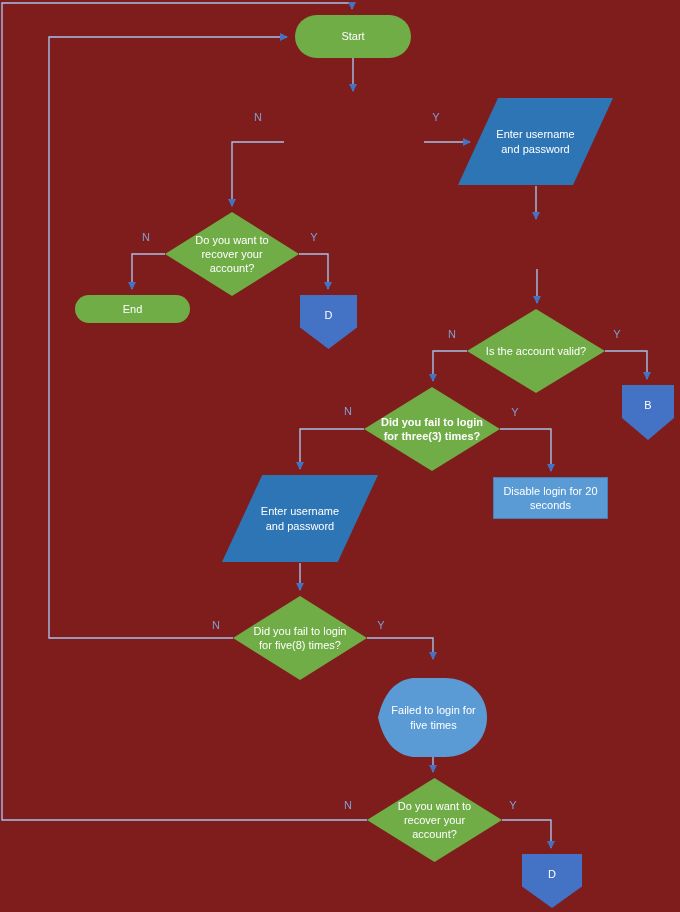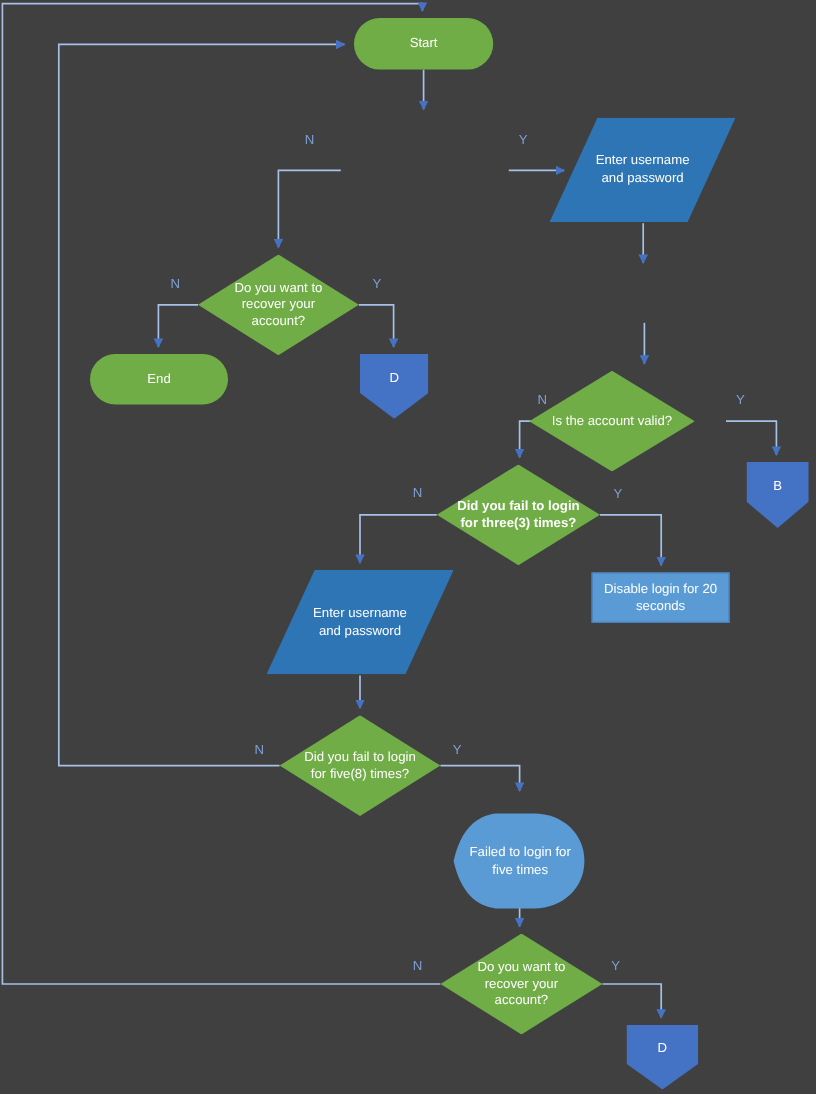--- a/index.html
+++ b/index.html
@@ -1,17 +1,17 @@
 <!DOCTYPE html>
 <html><head>
 <meta charset="utf-8">
 <style>
   html,body{margin:0;padding:0;background:#ffffff;}
   .canvas{
-    position:relative;width:680px;height:912px;background:#404040;overflow:hidden;
+    position:relative;width:680px;height:912px;background:#7f1d1d;overflow:hidden;
     font-family:"Liberation Sans","DejaVu Sans",sans-serif;
   }
   svg.connectors{position:absolute;left:0;top:0;width:680px;height:912px;}
   svg.connectors polyline{fill:none;stroke:#A6C0E8;stroke-width:1.4;}
   .node{position:absolute;}
   .bg{position:absolute;left:0;top:0;right:0;bottom:0;}
   .green{background:#70AD47;}
   .para{background:#2E75B6;clip-path:polygon(25.8% 0, 100% 0, 74.2% 100%, 0 100%);}
   .pent{background:#4472C4;clip-path:polygon(0 0, 100% 0, 100% 60%, 50% 100%, 0 60%);}
   .lrect{background:#5B9BD5;border:1px solid #4A7EBB;box-sizing:border-box;}
@@ -70,31 +70,31 @@
     <div class="bg para"></div>
     <div class="label">Enter username and password</div>
   </div>
 
 
   <div class="node diamond-pad" style="left:165px;top:212px;width:134px;height:84px;">
     <div class="bg diamond green"></div>
     <div class="label">Do you want to recover your account?</div>
   </div>
 
-  <div class="node" style="left:75px;top:295px;width:115px;height:42px;">
+  <div class="node" style="left:75px;top:295px;width:115px;height:28px;">
     <div class="bg stadium green"></div>
     <div class="label">End</div>
   </div>
 
   <div class="node pent-pad" style="left:300px;top:295px;width:57px;height:54px;">
     <div class="bg pent"></div>
     <div class="label">D</div>
   </div>
 
-  <div class="node diamond-pad" style="left:441px;top:309px;width:138px;height:84px;">
+  <div class="node diamond-pad" style="left:467px;top:309px;width:138px;height:84px;">
     <div class="bg diamond green"></div>
     <div class="label">Is the account valid?</div>
   </div>
 
   <div class="node pent-pad" style="left:622px;top:385px;width:52px;height:55px;">
     <div class="bg pent"></div>
     <div class="label">B</div>
   </div>
 
   <div class="node diamond-pad" style="left:364px;top:387px;width:136px;height:84px;font-weight:bold;">

